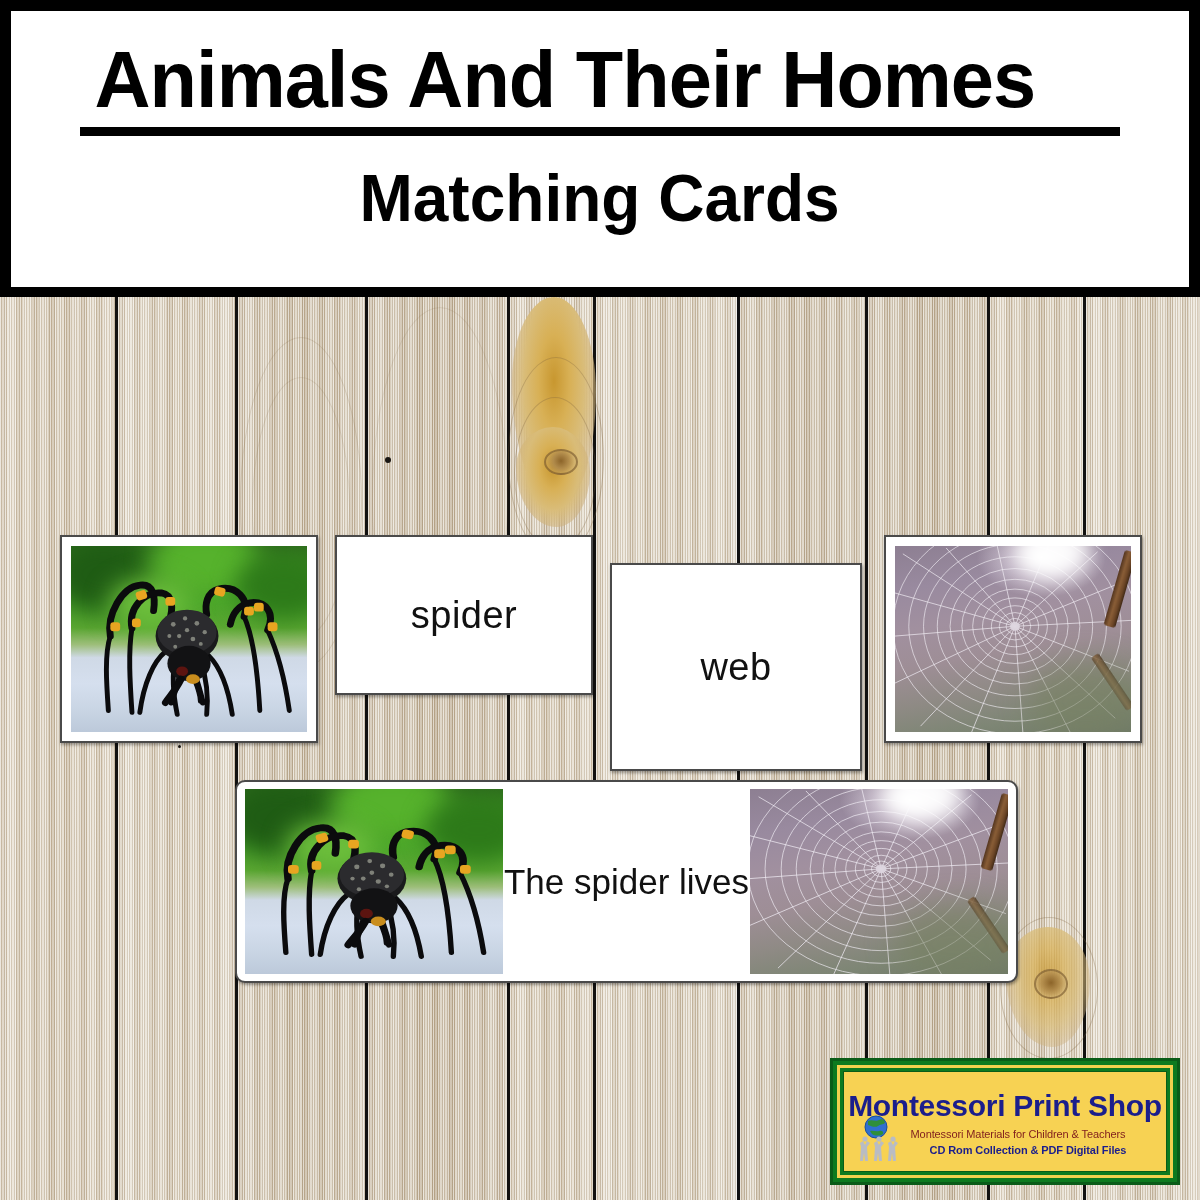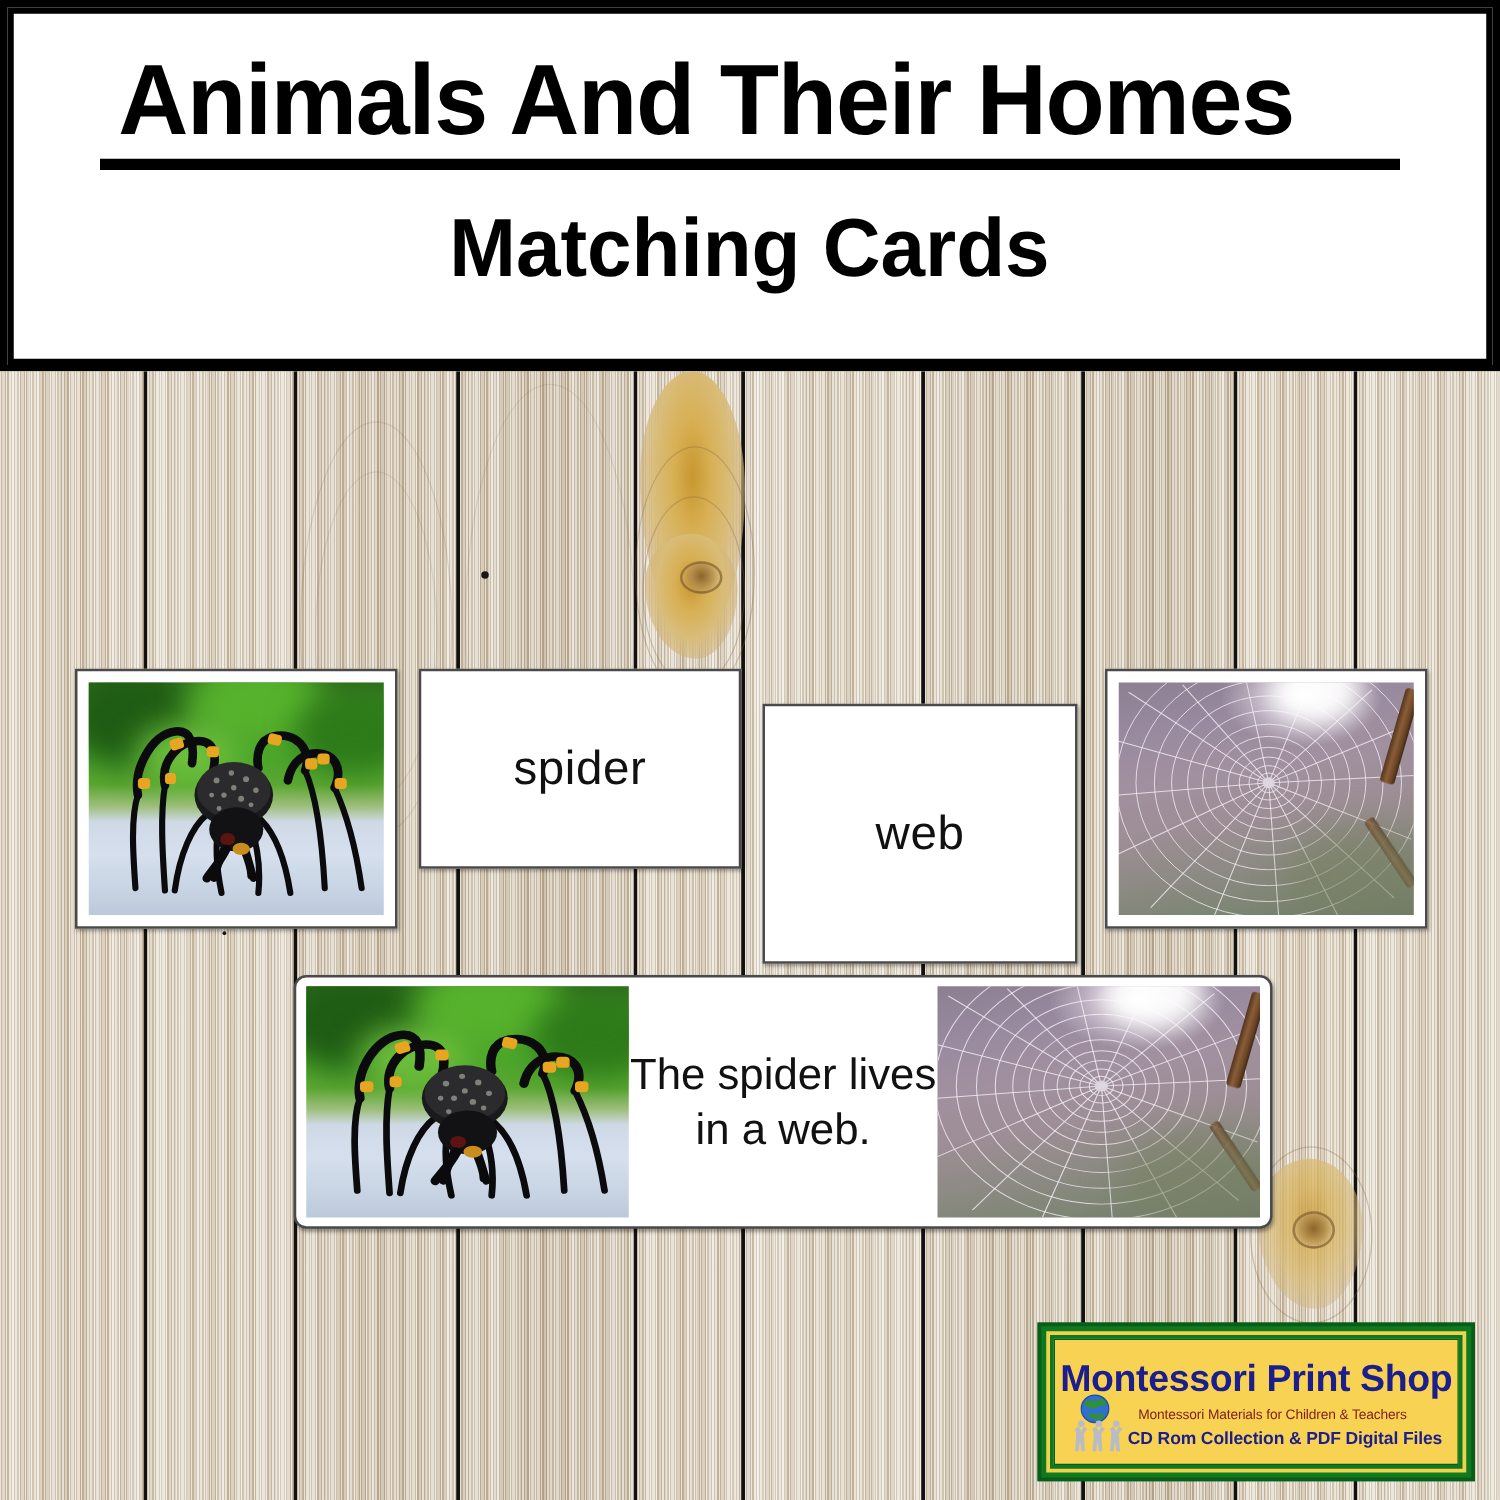--- a/index.html
+++ b/index.html
@@ -268,21 +268,21 @@
     font-weight: normal;
     font-size: 11px;
     color: #7f1d1d;
     margin-top: 5px;
     margin-left: 26px;
     letter-spacing: -0.1px;
   }
   .logo-sub2 {
     font-family: "Liberation Sans", sans-serif;
     font-weight: bold;
-    font-size: 14px;
+    font-size: 11px;
     color: #1b1e8c;
     margin-top: 4px;
     margin-left: 30px;
     letter-spacing: -0.1px;
     padding-left: 16px;
   }
   .globe-mark {
     position: absolute;
     left: 8px;
     bottom: 6px;
@@ -492,21 +492,20 @@
         <ellipse cx="120" cy="120" rx="22" ry="18" fill="#121214"></ellipse>
         <ellipse cx="113" cy="128" rx="6" ry="5" fill="#5c1410"></ellipse>
         <path d="M112 136 C106 148 100 154 96 160" stroke="#0b0b0d" stroke-width="7" fill="none" stroke-linecap="round"></path>
         <path d="M126 136 C130 146 132 152 132 158" stroke="#0b0b0d" stroke-width="6" fill="none" stroke-linecap="round"></path>
         <ellipse cx="124" cy="136" rx="7" ry="5" fill="#c98d1d"></ellipse>
       </svg>
     </div>
 
     <div class="sentence-text">
       <div>The spider lives</div>
-      <div>in a web.</div>
     </div>
 
     <div class="photo web-photo" style="width:258px; height:185px; flex:none;">
       <svg class="web-svg" viewBox="0 0 240 190" preserveAspectRatio="none">
         <g stroke="#efeaf2" fill="none" stroke-width="0.85" opacity="0.85">
           <line x1="122" y1="82" x2="8" y2="8"></line>
           <line x1="122" y1="82" x2="52" y2="2"></line>
           <line x1="122" y1="82" x2="104" y2="0"></line>
           <line x1="122" y1="82" x2="156" y2="0"></line>
           <line x1="122" y1="82" x2="206" y2="6"></line>

